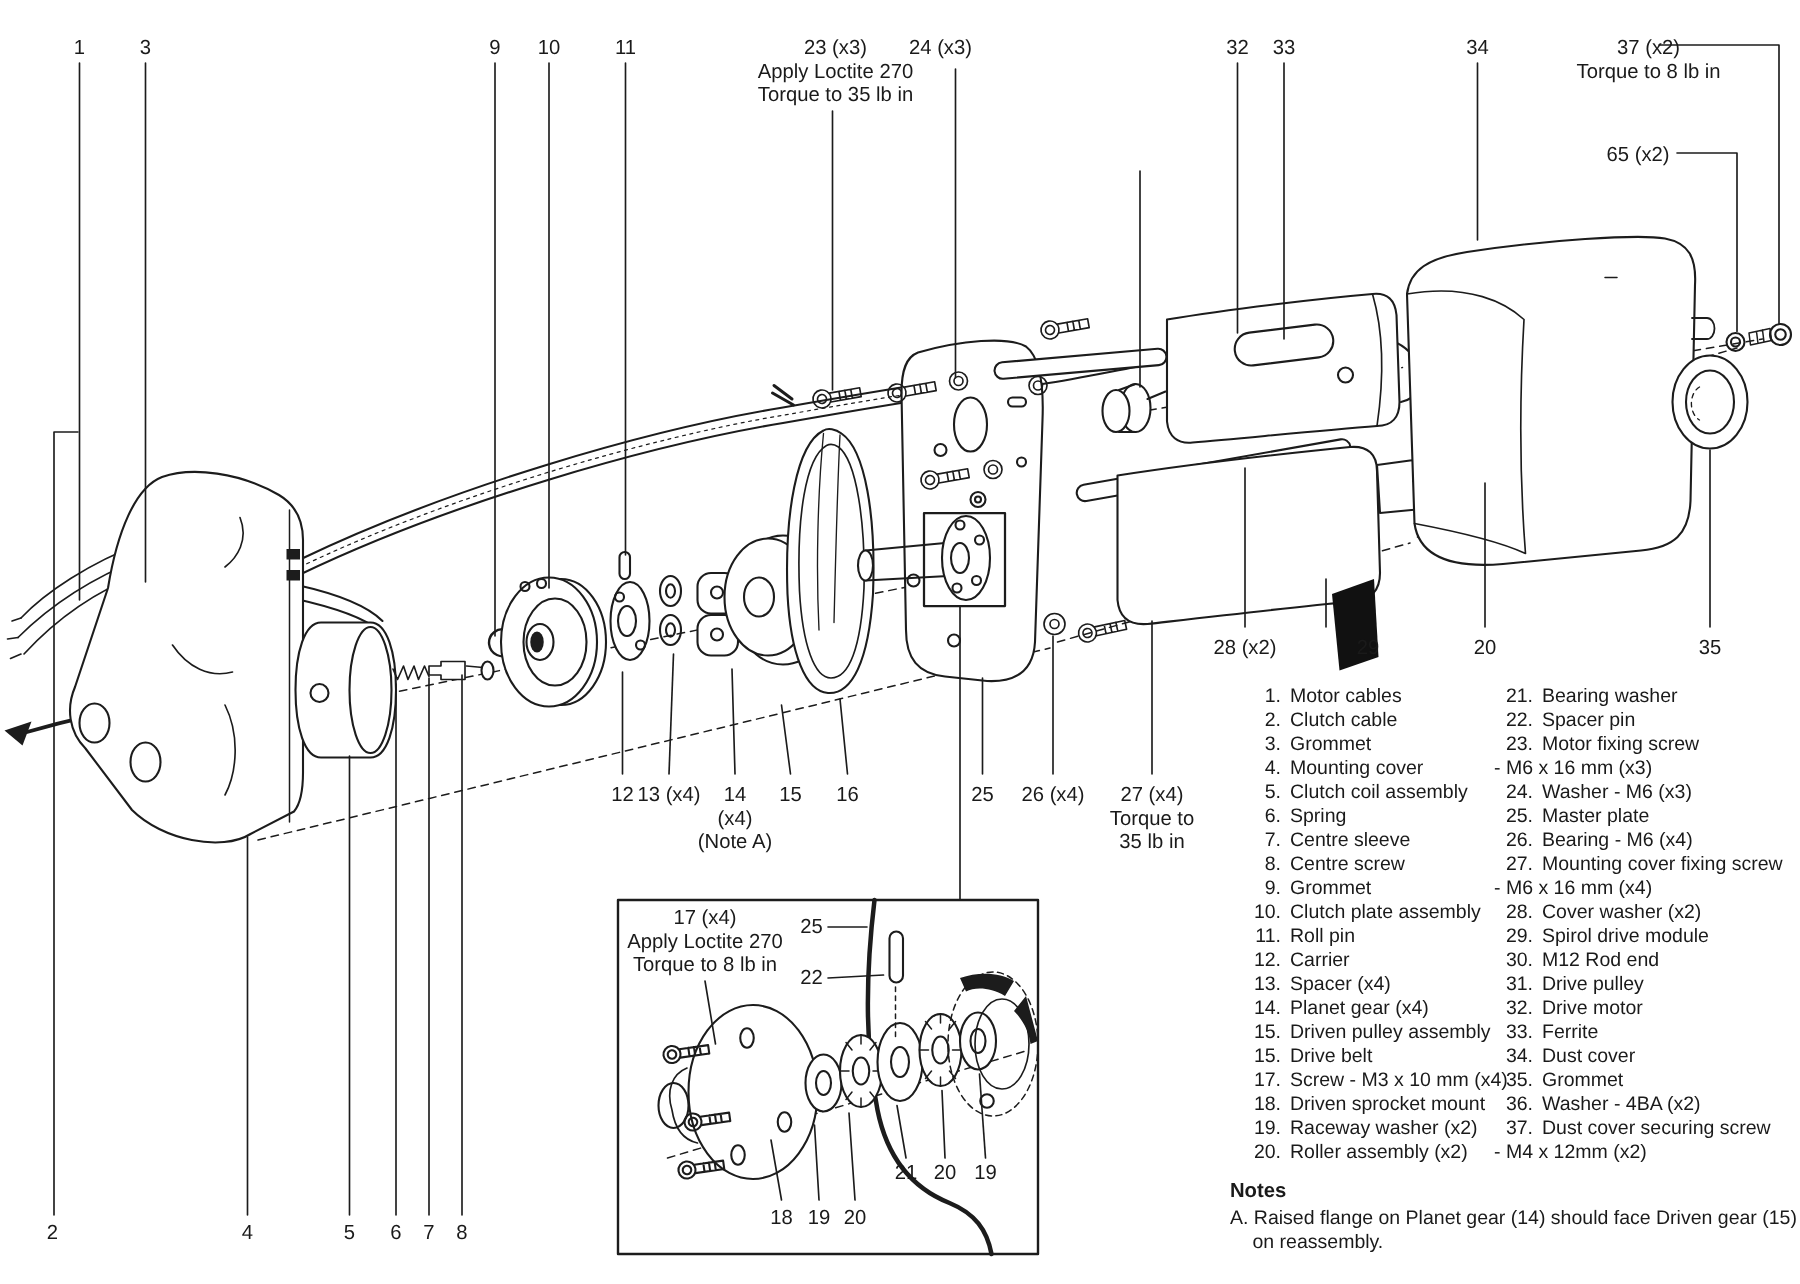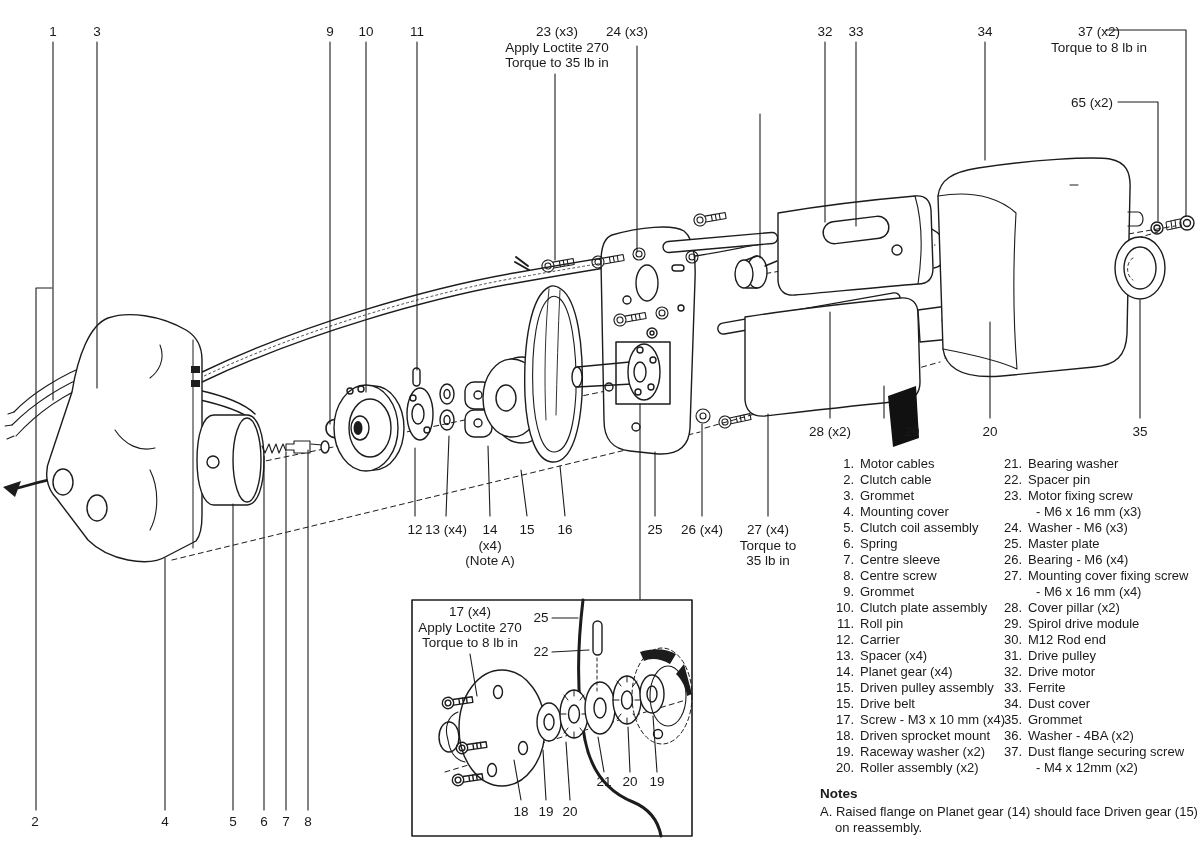--- a/index.html
+++ b/index.html
@@ -5,21 +5,21 @@
   html,body{margin:0;padding:0;background:#fff;}
   #page{position:relative;width:1200px;height:856px;background:#fff;overflow:hidden;
         font-family:"Liberation Sans",sans-serif;color:#1a1a1a;}
   #drawing{position:absolute;left:0;top:0;}
   .co{position:absolute;font-size:13.5px;line-height:15.5px;white-space:pre-line;
       text-align:center;transform:translateX(-50%);}
   .co.left{transform:none;text-align:center;}
   .plist{position:absolute;font-size:13px;line-height:16px;}
   .pl-row{display:flex;height:16px;white-space:nowrap;}
   .pl-num{width:26px;text-align:right;margin-right:6px;flex:none;}
-  .pl-sub{height:16px;margin-left:40px;white-space:nowrap;}
+  .pl-sub{height:16px;white-space:nowrap;}
   .notes{position:absolute;left:820px;top:786px;font-size:13px;line-height:16px;width:400px;}
   .notes .nt{font-weight:bold;font-size:13.5px;margin-bottom:2px;}
   .notes .nb{white-space:pre-line;padding-left:15px;text-indent:-15px;}
   svg *{vector-effect:non-scaling-stroke;}
 </style>
 </head>
 <body>
 
 <div id="page">
 
@@ -442,21 +442,21 @@
         <span class="pl-num">26.</span>
         <span class="pl-label">Bearing - M6 (x4)</span>
       </div>
       <div class="pl-row">
         <span class="pl-num">27.</span>
         <span class="pl-label">Mounting cover fixing screw</span>
       </div>
       <div class="pl-sub">- M6 x 16 mm (x4)</div>
       <div class="pl-row">
         <span class="pl-num">28.</span>
-        <span class="pl-label">Cover pillar (x2)</span>
+        <span class="pl-label">Cover washer (x2)</span>
       </div>
       <div class="pl-row">
         <span class="pl-num">29.</span>
         <span class="pl-label">Spirol drive module</span>
       </div>
       <div class="pl-row">
         <span class="pl-num">30.</span>
         <span class="pl-label">M12 Rod end</span>
       </div>
       <div class="pl-row">
@@ -478,21 +478,21 @@
       <div class="pl-row">
         <span class="pl-num">35.</span>
         <span class="pl-label">Grommet</span>
       </div>
       <div class="pl-row">
         <span class="pl-num">36.</span>
         <span class="pl-label">Washer - 4BA (x2)</span>
       </div>
       <div class="pl-row">
         <span class="pl-num">37.</span>
-        <span class="pl-label">Dust flange securing screw</span>
+        <span class="pl-label">Dust cover securing screw</span>
       </div>
       <div class="pl-sub">- M4 x 12mm (x2)</div>
     </div>
 
   <div class="notes">
     <div class="nt">Notes</div>
     <div class="nb">A. Raised flange on Planet gear (14) should face Driven gear (15)
 on reassembly.</div>
   </div>
 

